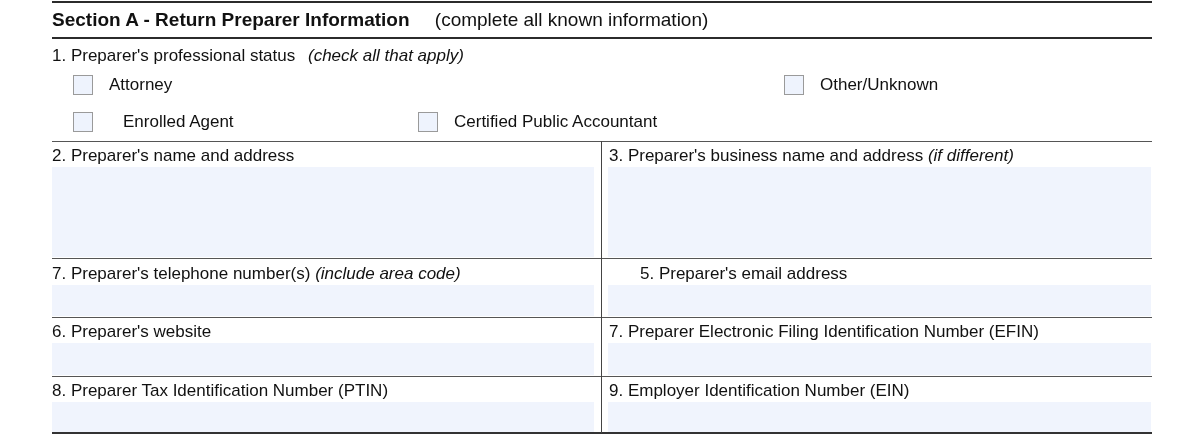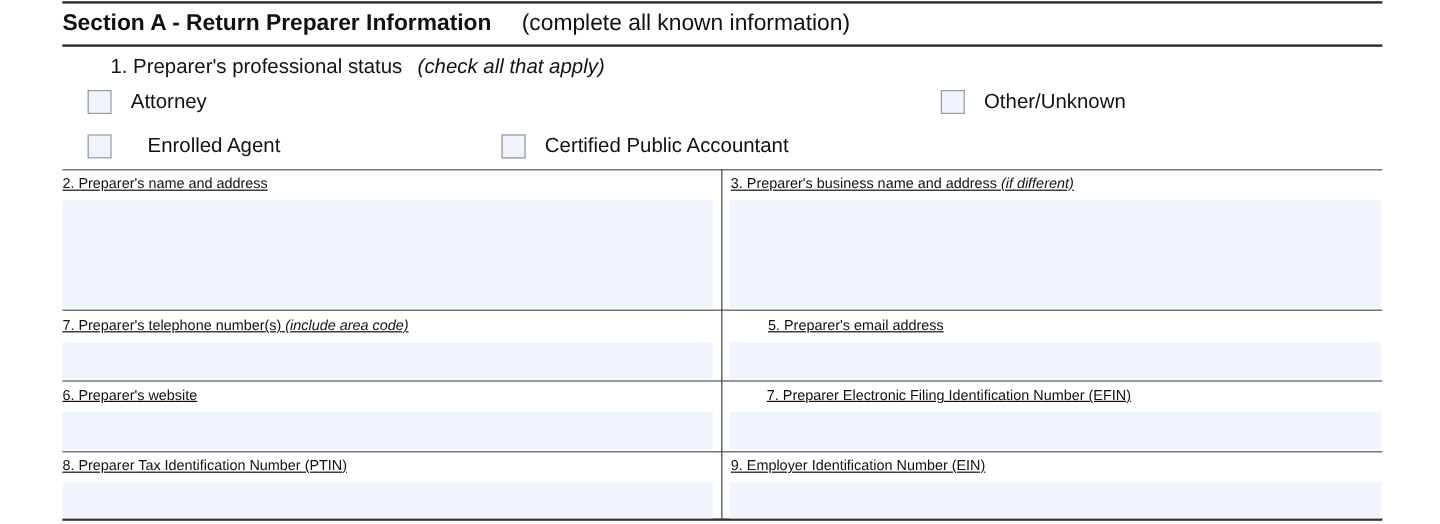--- a/index.html
+++ b/index.html
@@ -12,30 +12,30 @@
     .title-rule { top: 37px; height: 2px; }
     .thin { height: 1px; background: #555; }
     .bottom-rule { top: 432px; height: 2px; background: #333; }
     .vline { position: absolute; left: 601px; width: 1px; top: 141px; height: 292px; background: #444; }
 
     .section-title {
       position: absolute; left: 52px; top: 9px; font-size: 19px; font-weight: bold; white-space: nowrap;
     }
     .section-title .note { font-weight: normal; font-size: 19px; margin-left: 20px; }
 
-    .q1 { position: absolute; left: 52px; top: 46px; font-size: 17px; white-space: nowrap; margin-left: 40px; }
+    .q1 { position: absolute; left: 52px; top: 46px; font-size: 17px; white-space: nowrap; }
     .q1 .note { font-style: italic; margin-left: 8px; }
 
     .cb-row { position: absolute; display: flex; align-items: center; white-space: nowrap; font-size: 17px; }
     .checkbox {
       width: 20px; height: 20px; border: 1px solid #9a9a9a; background: #eef3fd;
       box-sizing: border-box; margin-right: 16px; cursor: pointer;
     }
 
-    .field-label { position: absolute; font-size: 12px; white-space: nowrap; text-decoration: underline; }
+    .field-label { position: absolute; font-size: 17px; white-space: nowrap; }
     .field-label .note { font-style: italic; }
     .field-box { position: absolute; background: #f0f4fd; }
   </style>
 </head>
 <body>
 
 <div class="hline top-rule"></div>
 <div class="section-title">
   <span>Section A - Return Preparer Information</span>
   <span class="note">(complete all known information)</span>
@@ -95,21 +95,21 @@
 <div class="field-label" style="left:640px; top:264px;text-align:right;">
   <span>5. Preparer's email address</span>
 </div>
 <div class="field-box" style="left:608px; top:285px; width:543px; height:31px;"></div>
 
 <div class="field-label" style="left:52px; top:322px;">
   <span>6. Preparer's website</span>
 </div>
 <div class="field-box" style="left:52px; top:343px; width:542px; height:32px;"></div>
 
-<div class="field-label" style="left:639px; top:322px;">
+<div class="field-label" style="left:609px; top:322px;">
   <span>7. Preparer Electronic Filing Identification Number (EFIN)</span>
 </div>
 <div class="field-box" style="left:608px; top:343px; width:543px; height:32px;"></div>
 
 <div class="field-label" style="left:52px; top:381px;">
   <span>8. Preparer Tax Identification Number (PTIN)</span>
 </div>
 <div class="field-box" style="left:52px; top:402px; width:542px; height:30px;"></div>
 
 <div class="field-label" style="left:609px; top:381px;">

